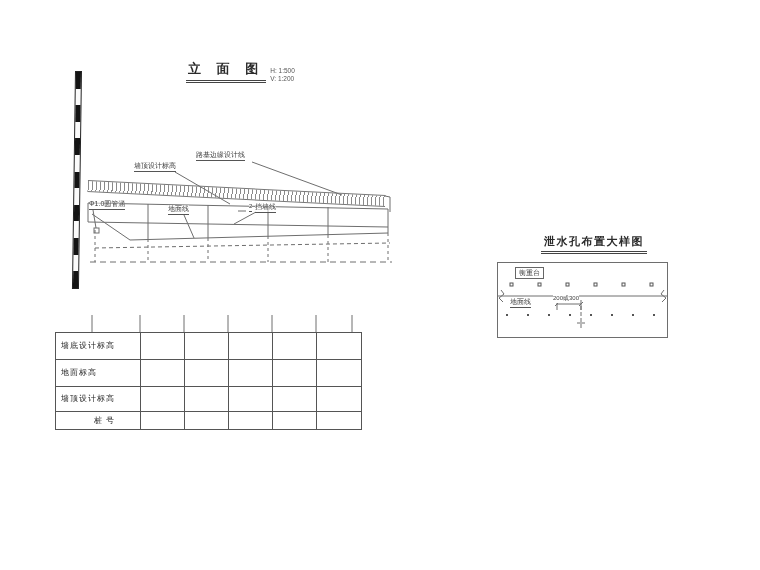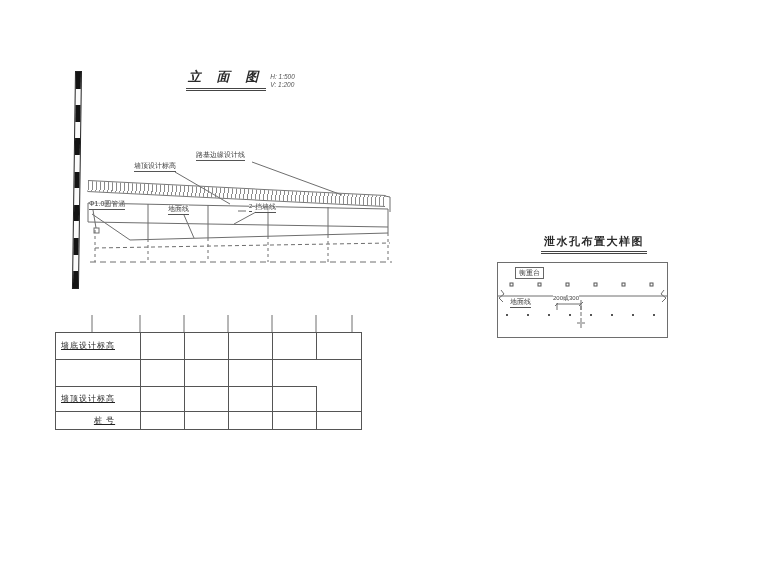--- a/index.html
+++ b/index.html
@@ -7,21 +7,21 @@
     position:relative;width:760px;height:570px;background:#ffffff;overflow:hidden;
     font-family:"Liberation Sans", sans-serif;color:#333;
   }
   
   .staff{
     position:absolute;left:75px;top:71px;width:5px;height:216px;
     background:repeating-linear-gradient(180deg,#141414 0 16.6px,#fbfbfb 16.6px 33.2px);
     border:1px solid #222;transform:rotate(0.8deg);transform-origin:top left;
   }
   
-  .ev-title-wrap{position:absolute;left:186px;top:68px;display:flex;align-items:center;font-style:italic;}
+  .ev-title-wrap{position:absolute;left:186px;top:60px;display:flex;align-items:flex-end;}
   .ev-title{
     font-size:13px;font-weight:bold;letter-spacing:6px;color:#2b2b2b;
     border-bottom:3px double #444;padding:0 2px 2px 2px;white-space:nowrap;
   }
   .ev-scale{margin-left:4px;margin-top:3px;font-size:6.5px;line-height:8px;color:#555;white-space:nowrap;}
   
   .hatch-band{
     position:absolute;left:88px;top:180px;width:298px;height:10px;
     border-top:1px solid #787878;border-bottom:1px solid #787878;
     background:repeating-linear-gradient(90deg,#8a8a8a 0 1px,transparent 1px 4px);
@@ -33,21 +33,21 @@
     border-bottom:1px solid #555;padding-bottom:1px;background:rgba(255,255,255,.55);
   }
   
   .elev-table{position:absolute;left:55px;top:332px;width:305px;border:1px solid #555;}
   .trow{display:grid;grid-template-columns:85px repeat(5,1fr);}
   .trow > div{border-right:1px solid #555;border-bottom:1px solid #555;}
   .trow > div:last-child{border-right:none;}
   .trow:last-child > div{border-bottom:none;text-align:center;}
   .tlabel{
     font-size:8px;color:#222;display:flex;flex-direction:column;justify-content:center;
-    padding-left:5px;letter-spacing:1px;line-height:10px;text-decoration:underline;
+    padding-left:5px;letter-spacing:1px;line-height:10px;
   }
   .r1{height:27px}.r2{height:27px}.r3{height:25px}.r4{height:29px}.r5{height:17px}
   .ticks-svg{position:absolute;left:52px;top:315px;}
   
   .detail-title{
     position:absolute;left:541px;top:234px;font-size:11px;font-weight:bold;color:#2b2b2b;
     letter-spacing:1.5px;border-bottom:3px double #444;padding:0 3px 2px 3px;white-space:nowrap;
   }
   .detail-box{position:absolute;left:497px;top:262px;width:171px;height:76px;}
   .detail-box svg{position:absolute;left:0;top:0;}
@@ -134,20 +134,23 @@
       <div class="tlabel">
         <span>墙底设计标高</span>
       </div>
       <div></div>
       <div></div>
       <div></div>
       <div></div>
       <div></div>
     </div>
     <div class="trow r2">
+      <div class="tlabel">
+        <span>地面标高</span>
+      </div>
       <div></div>
       <div></div>
       <div></div>
       <div></div>
       <div></div>
     </div>
     <div class="trow r3">
       <div class="tlabel">
         <span>墙顶设计标高</span>
       </div>

